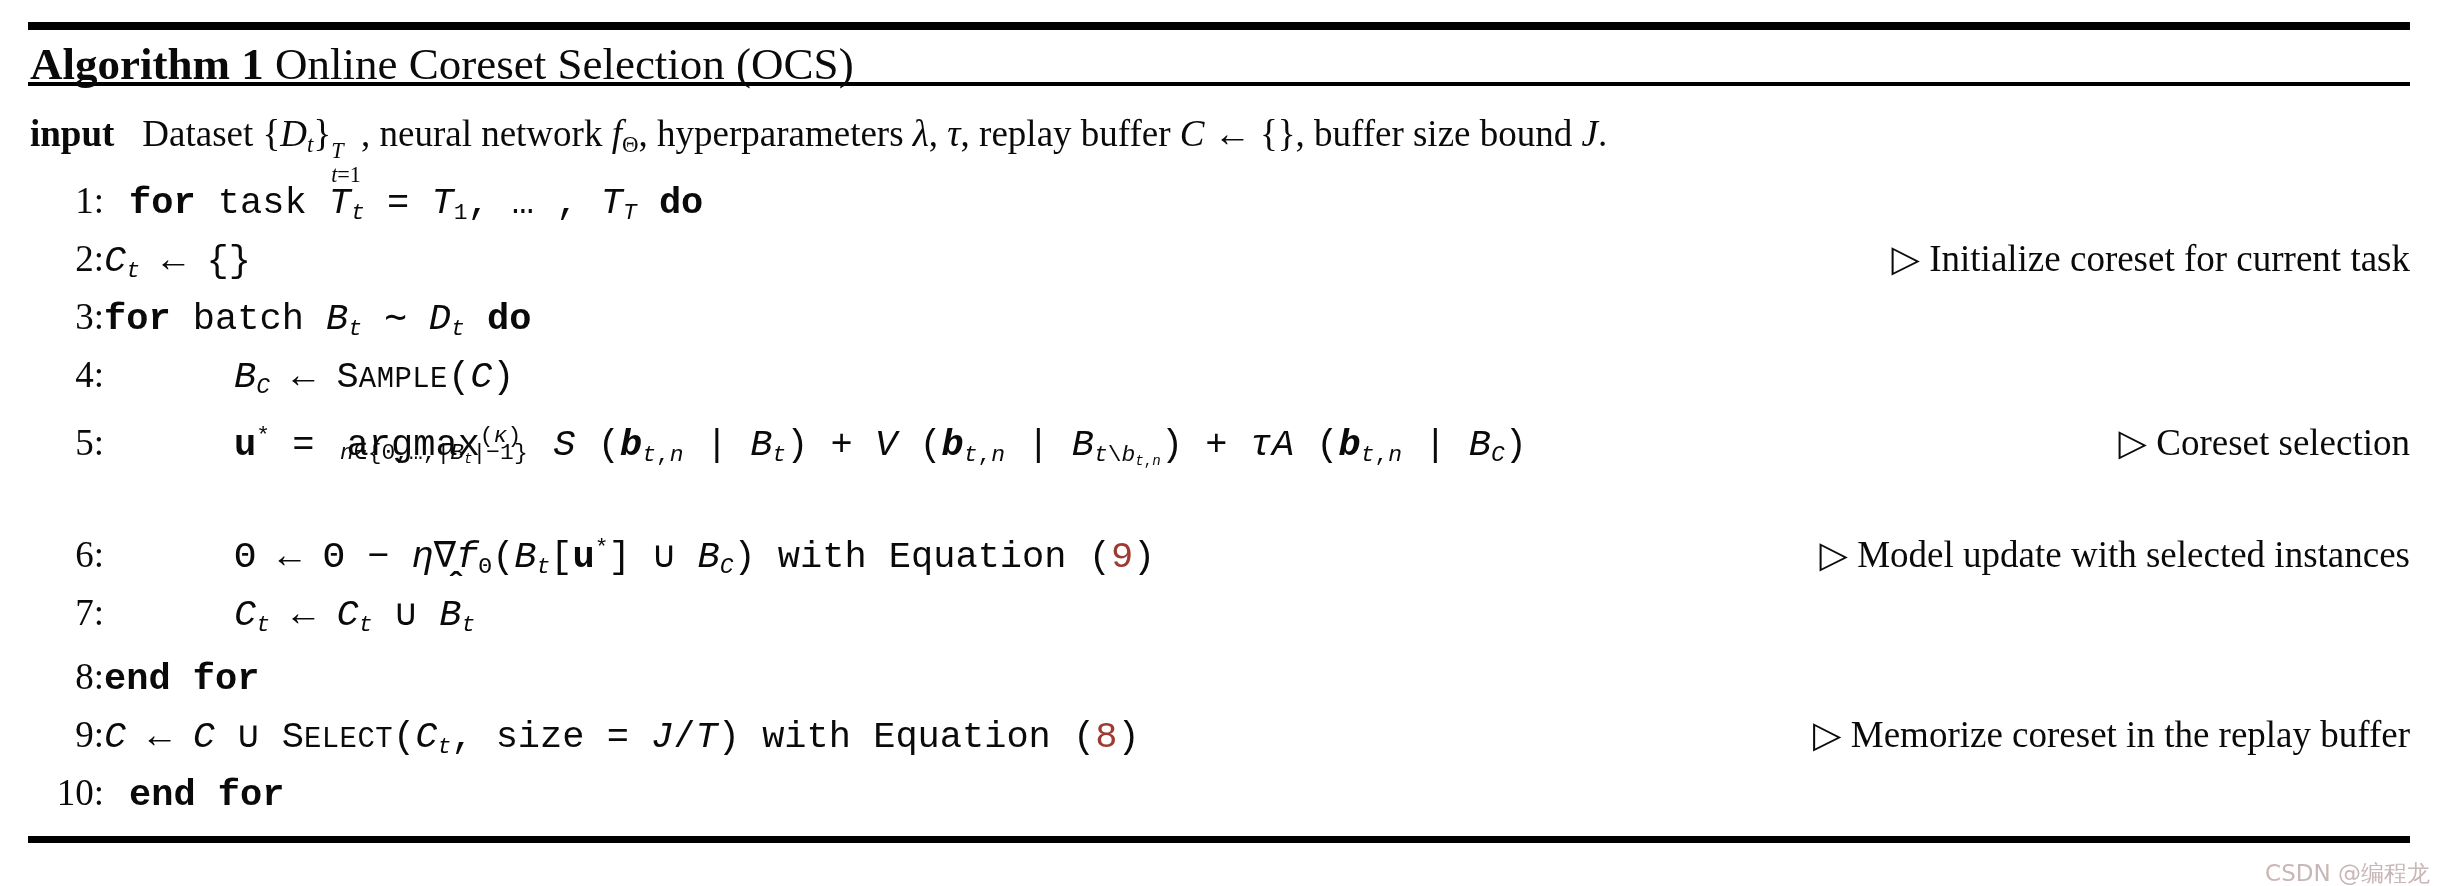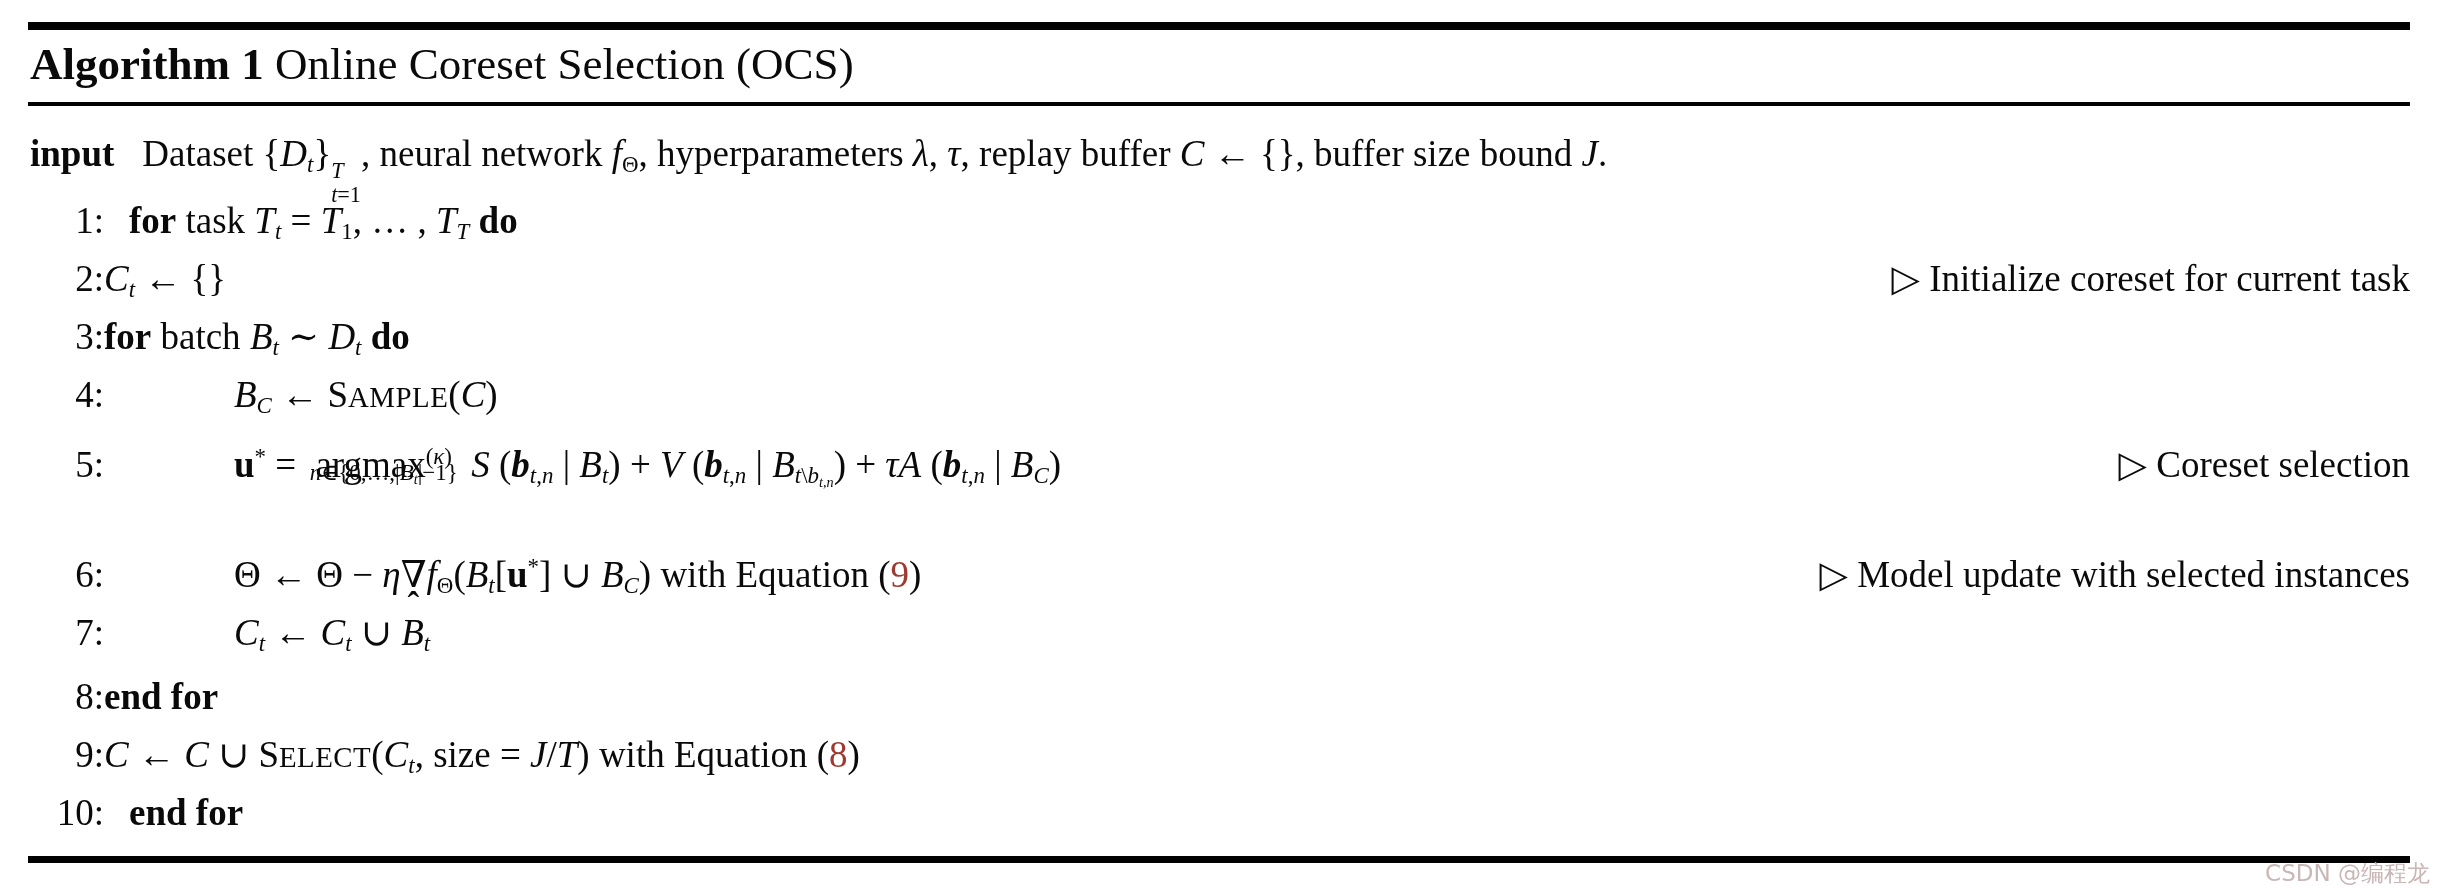--- a/index.html
+++ b/index.html
@@ -14,41 +14,41 @@
     background:#ffffff;
     color:var(--text,#0a0a0a);
     font-family:"Liberation Serif","DejaVu Serif","DejaVu Sans",serif;
     overflow:hidden;
   }
   .rule{background:#000;margin-left:28px;margin-right:28px;}
   .rule-top{margin-top:22px;height:8px;}
   .rule-mid{height:4px;}
   .rule-bottom{margin-top:14px;height:7px;}
   .title{
-    height:72px;line-height:68px;
+    height:52px;line-height:68px;
     padding-left:30px;
     font-size:45px;white-space:nowrap;
   }
   .title .bold{font-weight:700;}
   .input-line{
     margin:20px 28px 0 30px;
     height:56px;line-height:56px;
     font-size:37px;white-space:nowrap;
   }
   .input-line .kw{font-weight:700;margin-right:28px;}
   .lines{margin:10px 28px 0 0;}
   .code-line{
     display:flex;align-items:baseline;
     height:58px;line-height:58px;
     font-size:37px;white-space:nowrap;
   }
   .code-line.tall{height:122px;}
   .code-line.hatline{height:64px;}
   .num{width:104px;text-align:right;flex:0 0 auto;}
-  .code{flex:0 0 auto;}
+  .code{flex:0 0 auto;font-family:Liberation Mono, monospace;}
   .ind0{margin-left:25px;}
   .ind1{}
   .ind2{margin-left:130px;text-align:right;}
   .comment{margin-left:auto;flex:0 0 auto;}
   sub,sup{font-size:0.62em;line-height:0;}
   sub{vertical-align:-0.28em;}
   sup{vertical-align:0.55em;}
   i.cal{font-style:italic;}
   .mi{font-style:italic;}
   .sc{font-size:0.78em;letter-spacing:0.5px;}
@@ -139,20 +139,21 @@
 
     <div class="code-line">
       <span class="num">8:</span>
       <span class="code ind1"><b>end for</b></span>
       <span class="comment"></span>
     </div>
 
     <div class="code-line">
       <span class="num">9:</span>
       <span class="code ind1"><i class="cal">C</i> ← <i class="cal">C</i> ∪ S<span class="sc">ELECT</span>(<i class="cal">C</i><sub><i>t</i></sub>, size = <i>J</i>/<i>T</i>) with Equation (<span class="red">8</span>)</span>
+      <span class="comment">▷ Memorize coreset in the replay buffer</span>
     </div>
 
     <div class="code-line">
       <span class="num">10:</span>
       <span class="code ind0"><b>end for</b></span>
       <span class="comment"></span>
     </div>
 
   </div>
 

